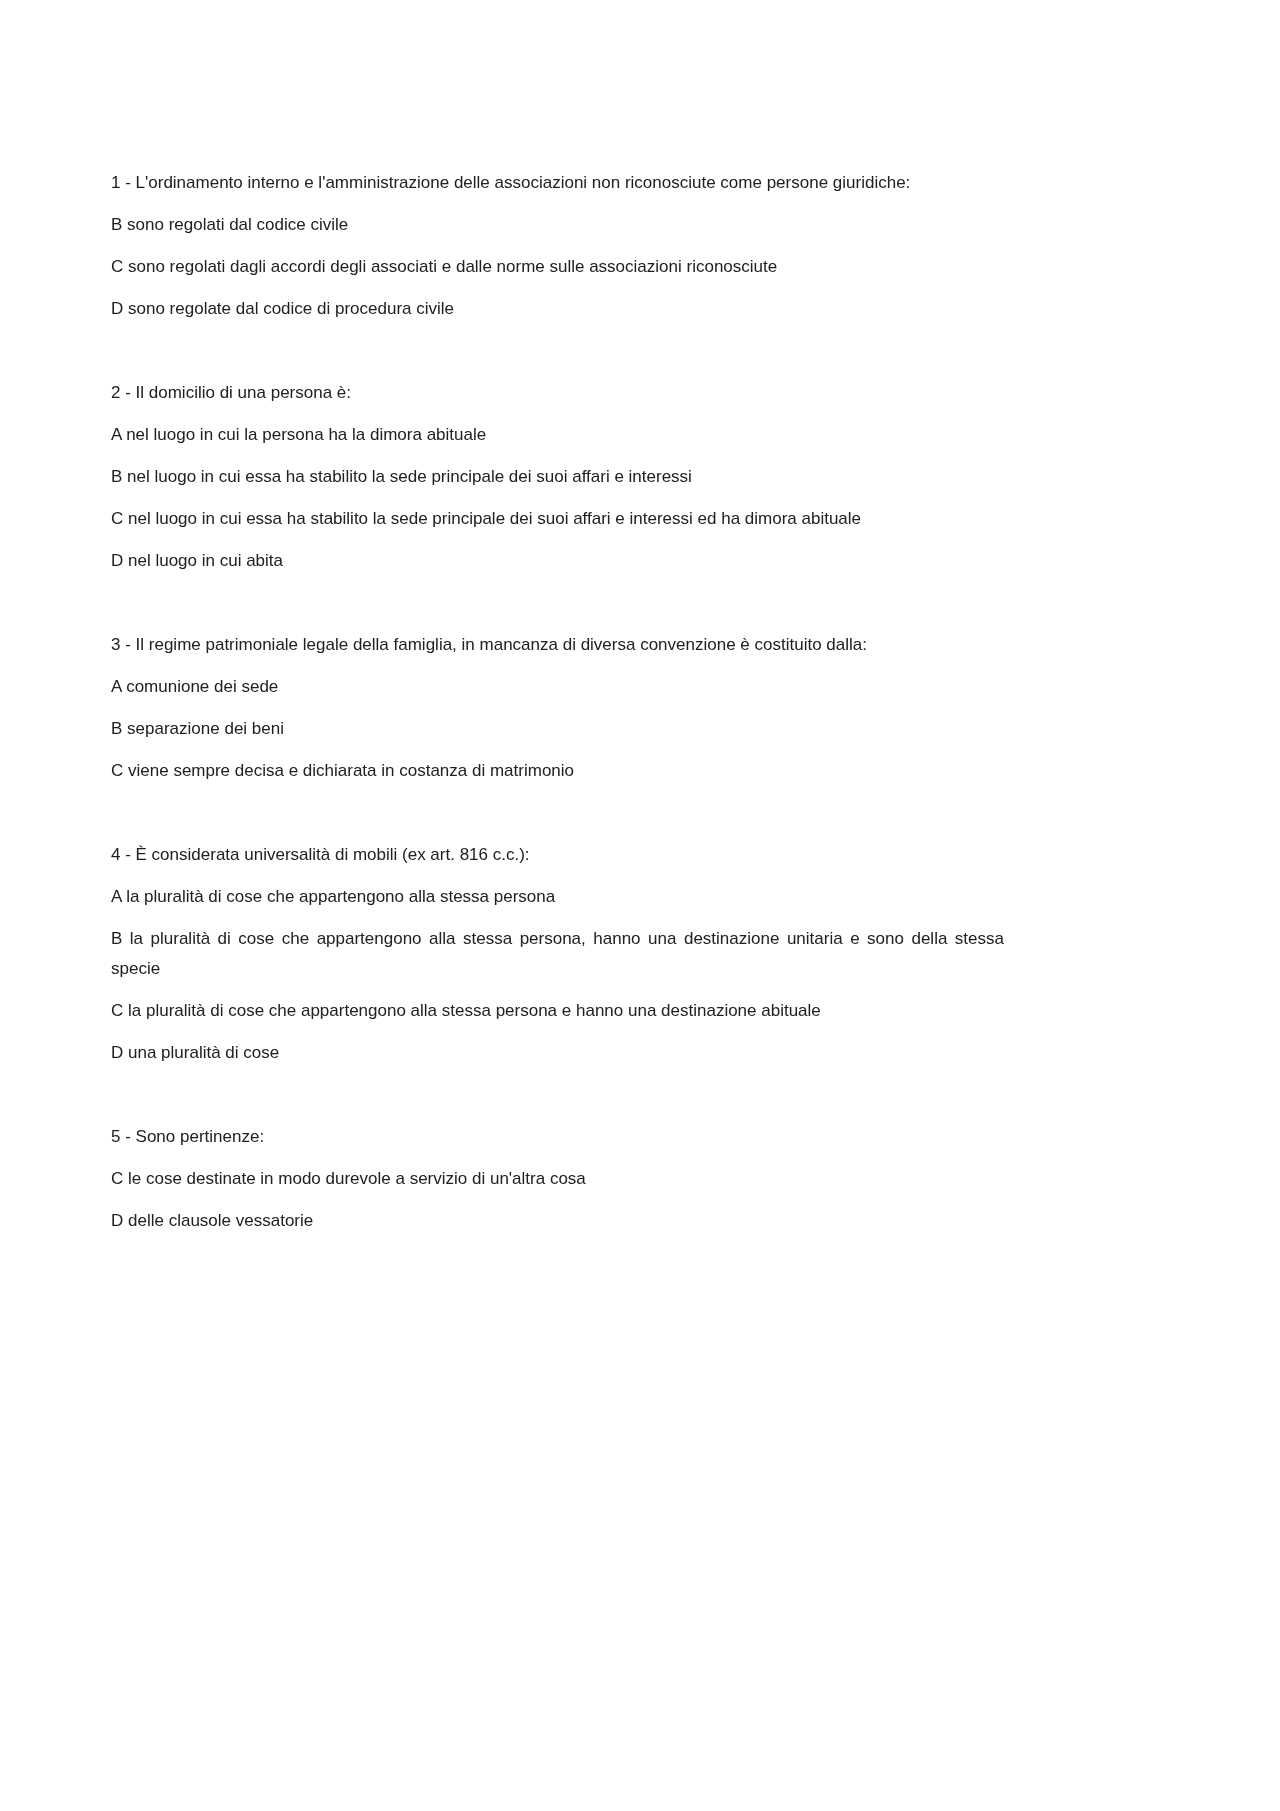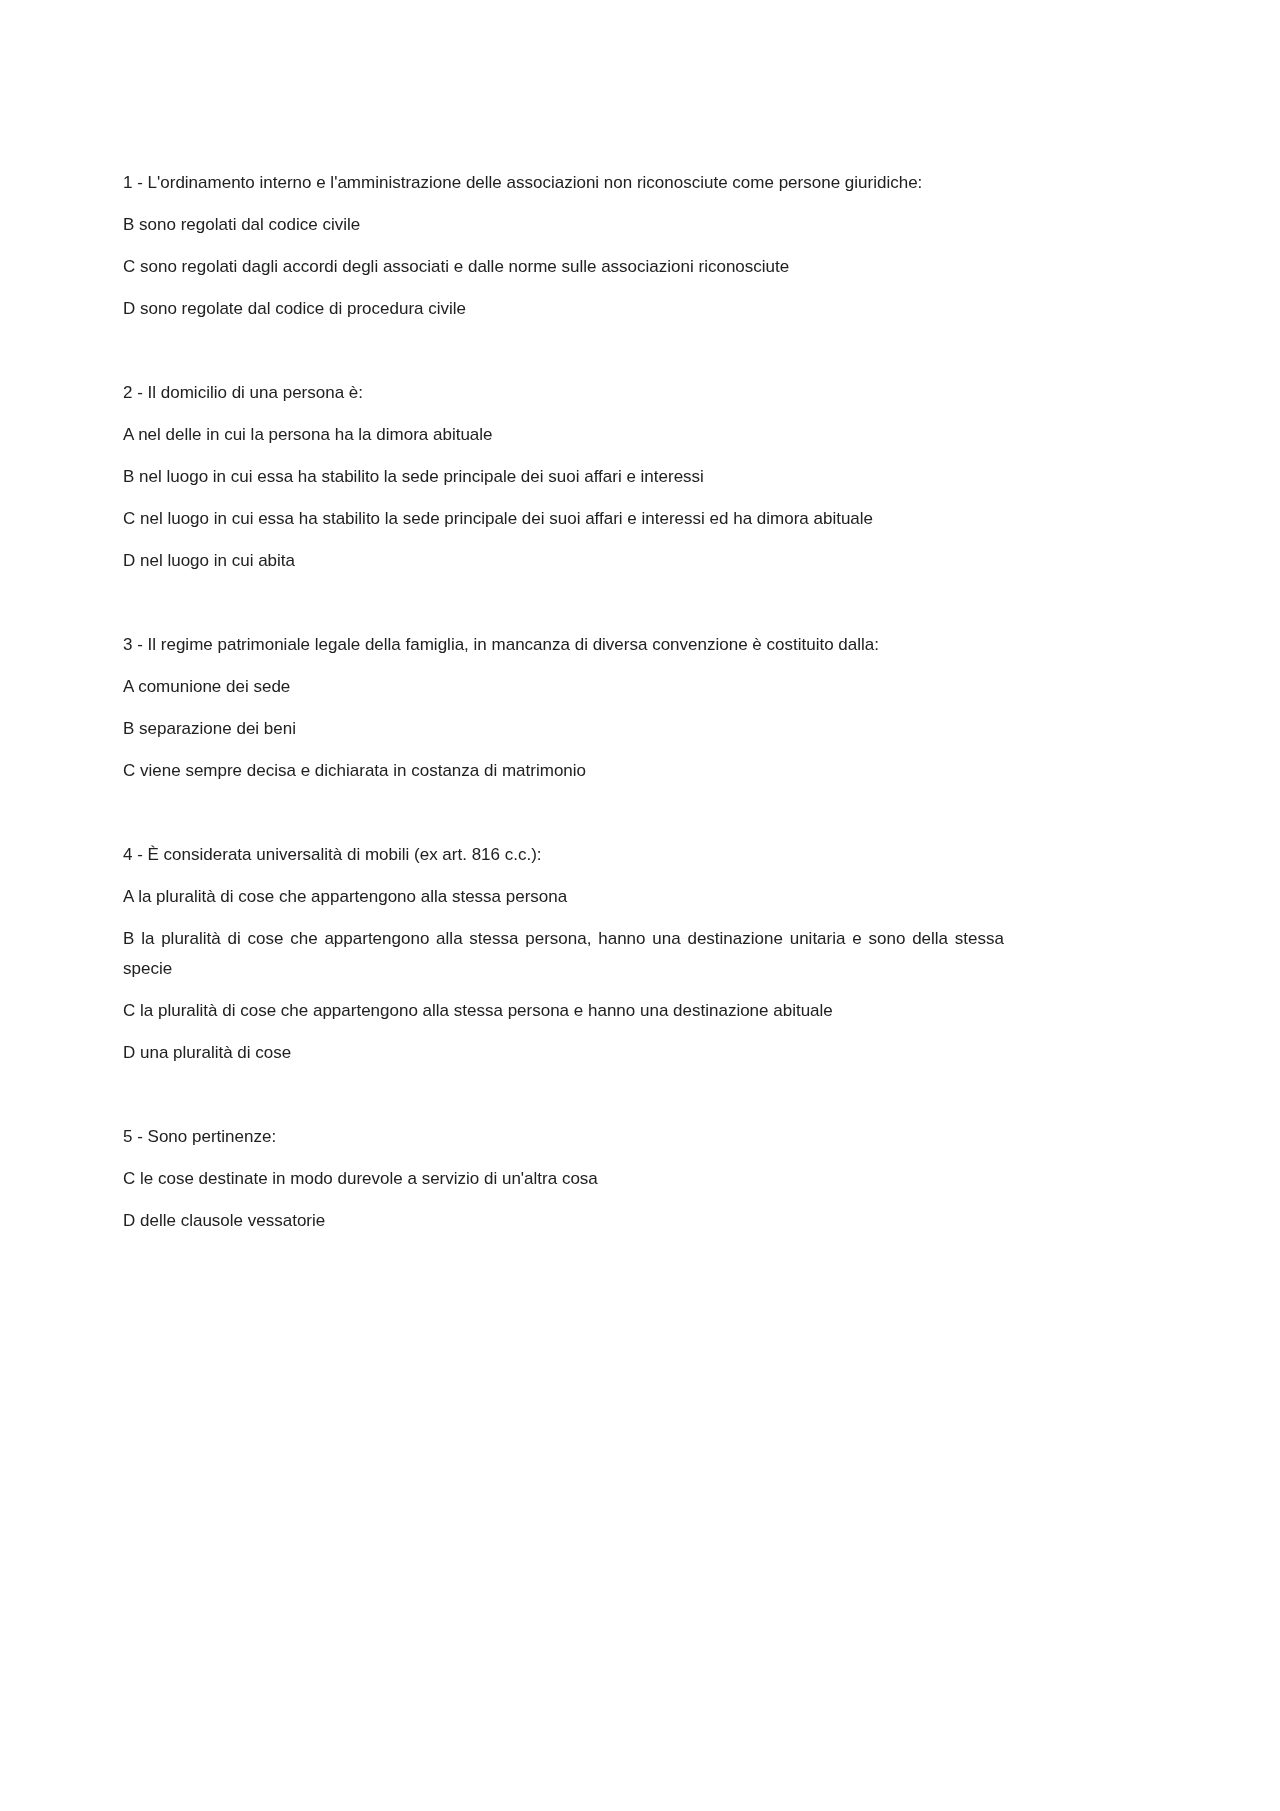--- a/index.html
+++ b/index.html
@@ -14,21 +14,21 @@
     margin: 0 auto;
     background: #ffffff;
     box-sizing: border-box;
     padding: 168px 276px 0 107px;
     font-family: "Liberation Sans", sans-serif;
     font-size: 17px;
     color: #212121;
     overflow: hidden;
   }
   .question {
-    margin: 0 0 54px 16px;
+    margin: 0 0 54px 4px;
   }
   .question p {
     margin: 0 0 12px 0;
     line-height: 30px;
     text-align: justify;
   }
   .question p:last-child {
     margin-bottom: 12px;
   }
   .question-title {
@@ -45,21 +45,21 @@
 
   <div class="question">
     <p class="question-title">1 - L'ordinamento interno e l'amministrazione delle associazioni non riconosciute come persone giuridiche:</p>
     <p class="option"><span class="opt-label">B</span> <span>sono regolati dal codice civile</span></p>
     <p class="option"><span class="opt-label">C</span> <span>sono regolati dagli accordi degli associati e dalle norme sulle associazioni riconosciute</span></p>
     <p class="option"><span class="opt-label">D</span> <span>sono regolate dal codice di procedura civile</span></p>
   </div>
 
   <div class="question">
     <p class="question-title">2 - Il domicilio di una persona è:</p>
-    <p class="option"><span class="opt-label">A</span> <span>nel delle in cui la persona ha la dimora abituale</span></p>
+    <p class="option"><span class="opt-label">A</span> <span>nel luogo in cui la persona ha la dimora abituale</span></p>
     <p class="option"><span class="opt-label">B</span> <span>nel luogo in cui essa ha stabilito la sede principale dei suoi affari e interessi</span></p>
     <p class="option"><span class="opt-label">C</span> <span>nel luogo in cui essa ha stabilito la sede principale dei suoi affari e interessi ed ha dimora abituale</span></p>
     <p class="option"><span class="opt-label">D</span> <span>nel luogo in cui abita</span></p>
   </div>
 
   <div class="question">
     <p class="question-title">3 - Il regime patrimoniale legale della famiglia, in mancanza di diversa convenzione è costituito dalla:</p>
     <p class="option"><span class="opt-label">A</span> <span>comunione dei sede</span></p>
     <p class="option"><span class="opt-label">B</span> <span>separazione dei beni</span></p>
     <p class="option"><span class="opt-label">C</span> <span>viene sempre decisa e dichiarata in costanza di matrimonio</span></p>

